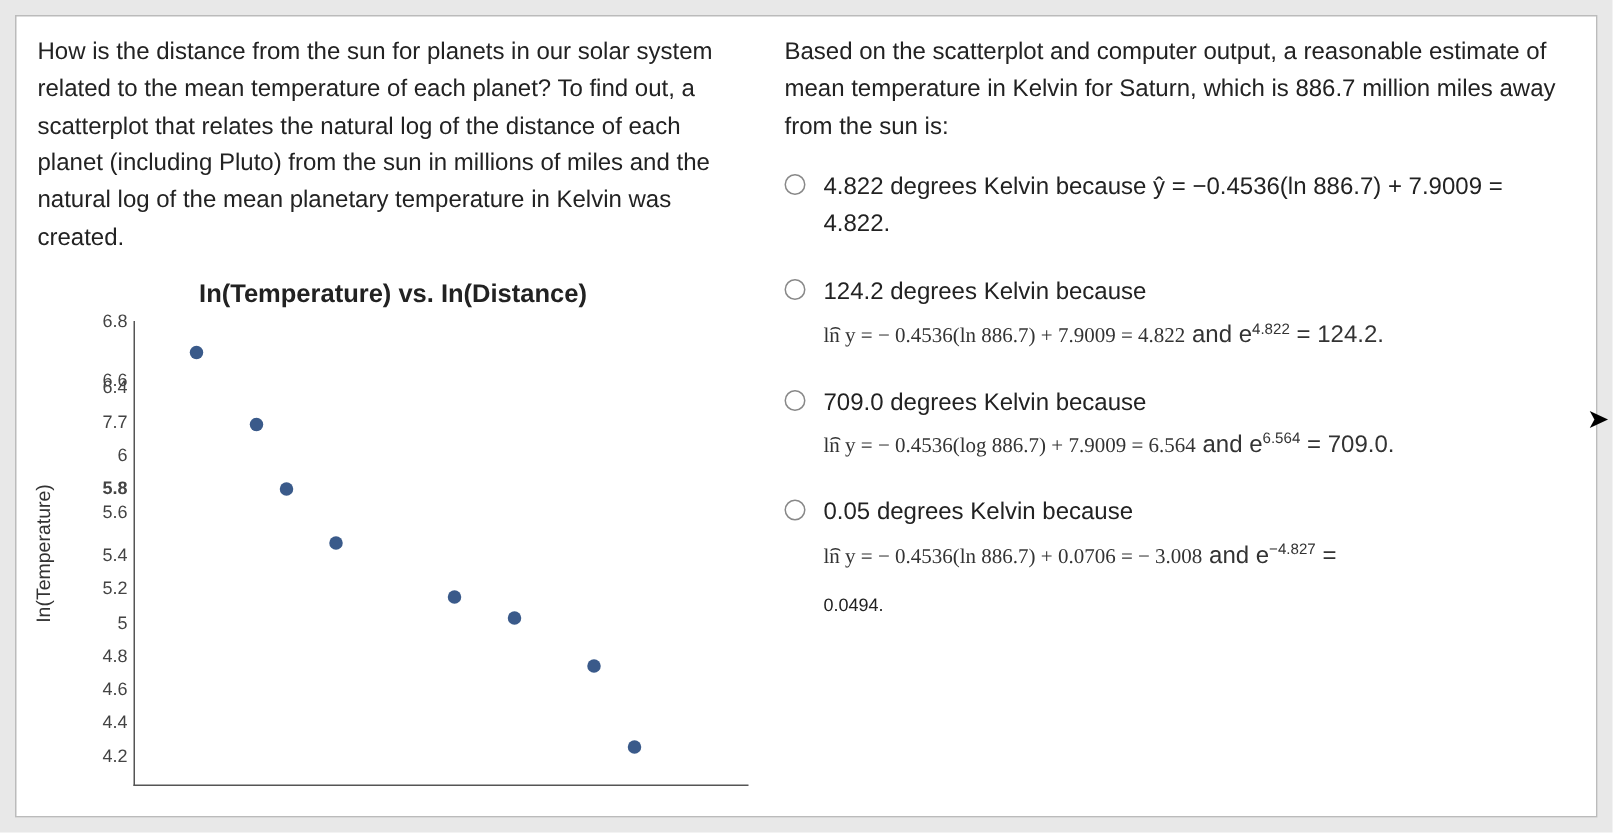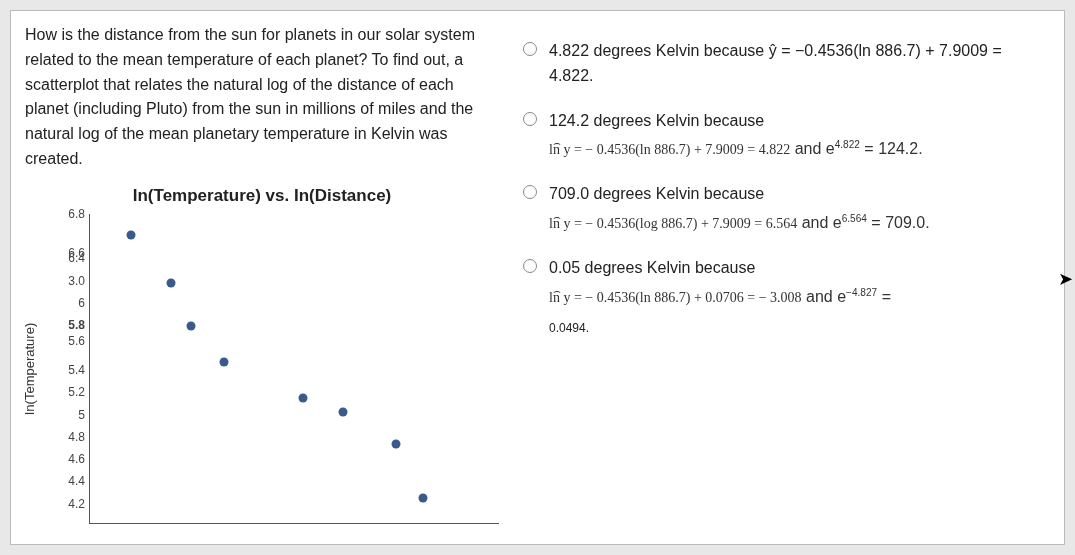--- a/index.html
+++ b/index.html
@@ -150,21 +150,21 @@
 <div class="container">
   <div class="left-col">
     <p class="body-text">How is the distance from the sun for planets in our solar system related to the mean temperature of each planet? To find out, a scatterplot that relates the natural log of the distance of each planet (including Pluto) from the sun in millions of miles and the natural log of the mean planetary temperature in Kelvin was created.</p>
     <div class="chart-title">In(Temperature) vs. In(Distance)</div>
     <div class="chart-area">
       <div class="y-label">In(Temperature)</div>
       <div class="y-ticks" id="yticks">
           <div class="tick" style="top: 0px;">6.8</div>
           <div class="tick" style="top: 39px;">6.6</div>
           <div class="tick" style="top: 44.6154px;">6.4</div>
-          <div class="tick" style="top: 66.9231px;">3.0</div>
+          <div class="tick" style="top: 66.9231px;">7.7</div>
           <div class="tick" style="top: 89.2308px;">6</div>
           <div class="tick" style="top: 111.538px; font-weight: bold;">5.8</div>
           <div class="tick" style="top: 127px; margin-left: 45px;">5.6</div>
           <div class="tick" style="top: 156.154px;">5.4</div>
           <div class="tick" style="top: 178.462px;">5.2</div>
           <div class="tick" style="top: 200.769px;">5</div>
           <div class="tick" style="top: 223.077px;">4.8</div>
           <div class="tick" style="top: 245.385px;">4.6</div>
           <div class="tick" style="top: 267.692px;">4.4</div>
           <div class="tick" style="top: 290px;">4.2</div>
@@ -178,20 +178,21 @@
           <div class="point" style="left: 132.667px; top: 147.857px;"></div>
           <div class="point" style="left: 212.267px; top: 184.286px;"></div>
           <div class="point" style="left: 252.067px; top: 198.214px;"></div>
           <div class="point" style="left: 305.133px; top: 230.357px;"></div>
           <div class="point" style="left: 331.667px; top: 283.929px;"></div>
         </div>
     </div>
   </div>
 
   <div class="right-col">
+    <p class="body-text">Based on the scatterplot and computer output, a reasonable estimate of mean temperature in Kelvin for Saturn, which is 886.7 million miles away from the sun is:</p>
 
     <div class="option">
       <div class="radio"></div>
       <div class="opt-text">
         <span>4.822 degrees Kelvin because ŷ = −0.4536(ln 886.7) + 7.9009 = 4.822.</span>
       </div>
     </div>
 
     <div class="option">
       <div class="radio"></div>

